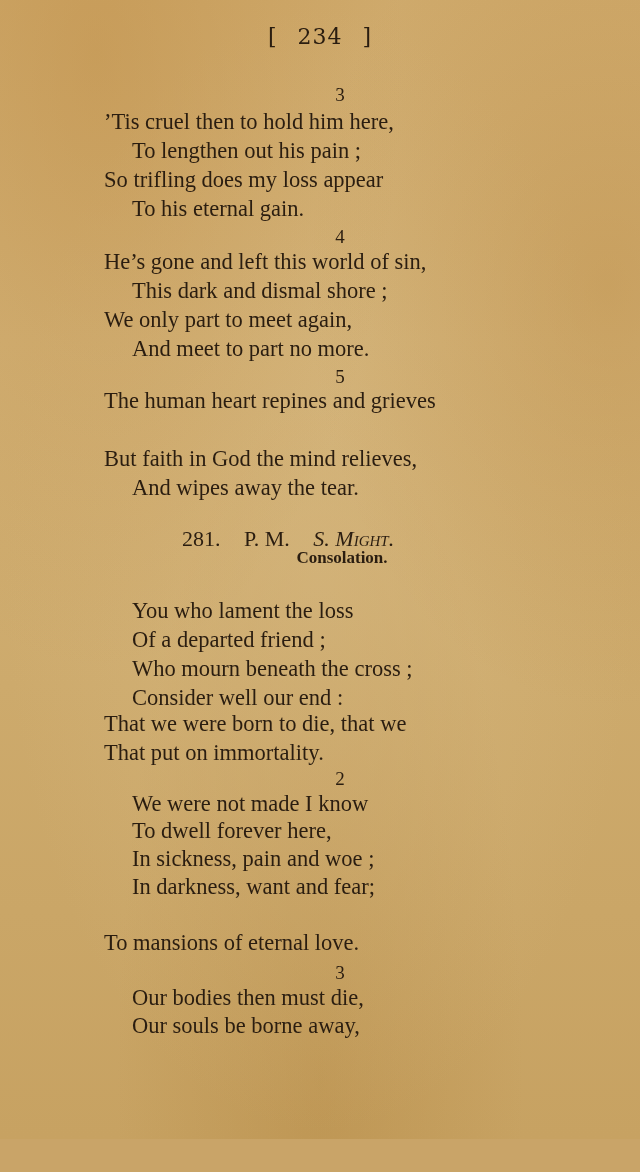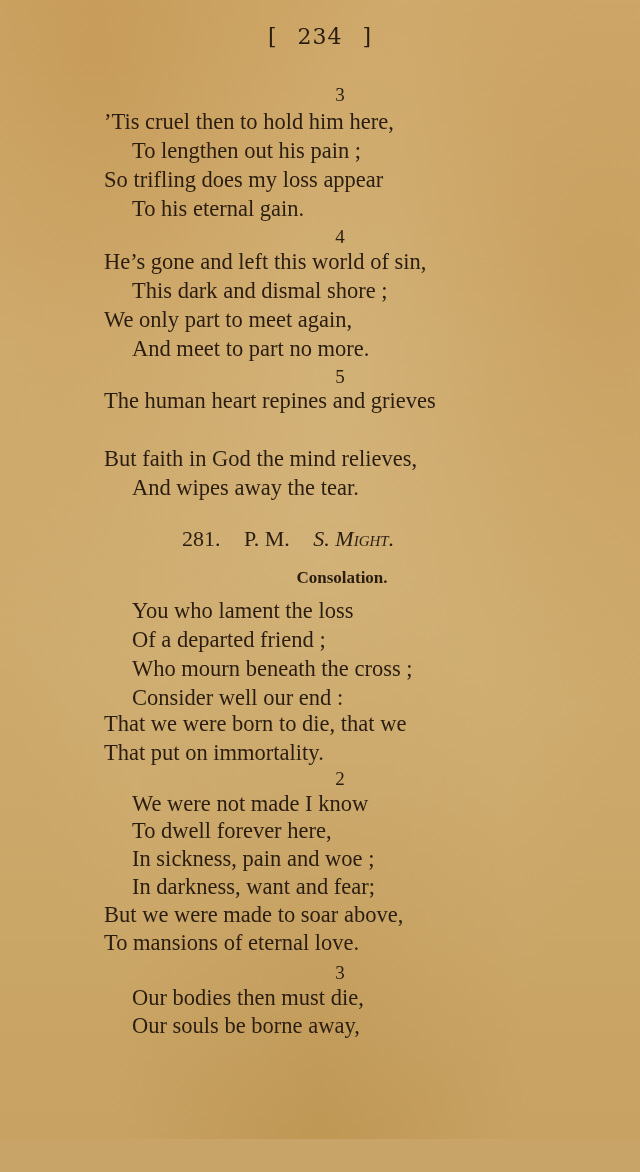--- a/index.html
+++ b/index.html
@@ -60,21 +60,21 @@
       top: 526px;
       left: 182px;
       font-size: 22px;
       white-space: nowrap;
       font-family: "Liberation Serif", serif;
     }
     .hymn-head span { margin-right: 18px; }
     .hymn-head .author { font-style: italic; font-variant: small-caps; }
     .hymn-title {
       position: absolute;
-      top: 568px;
+      top: 548px;
       left: 0;
       width: 640px;
       text-align: center;
       padding-left: 44px;
       box-sizing: border-box;
       font-size: 17px;
       font-weight: bold;
       font-family: "Liberation Serif", serif;
     }
   </style>
@@ -116,20 +116,19 @@
   <div class="line l1" style="top:655px">Who mourn beneath the cross ;</div>
   <div class="line l1" style="top:684px">Consider well our end :</div>
   <div class="line l0" style="top:710px">That we were born to die, that we</div>
   <div class="line l0" style="top:739px">That put on immortality.</div>
 
   <div class="num" style="top:768px">2</div>
   <div class="line l1" style="top:790px">We were not made I know</div>
   <div class="line l1" style="top:817px">To dwell forever here,</div>
   <div class="line l1" style="top:845px">In sickness, pain and woe ;</div>
   <div class="line l1" style="top:873px">In darkness, want and fear;</div>
-  <div class="line l0" style="top:901px">But we were made to soar above,</div>
   <div class="line l0" style="top:929px">To mansions of eternal love.</div>
 
   <div class="num" style="top:962px">3</div>
   <div class="line l1" style="top:984px">Our bodies then must die,</div>
   <div class="line l1" style="top:1012px">Our souls be borne away,</div>
 
 </div>
 
 </body></html>

